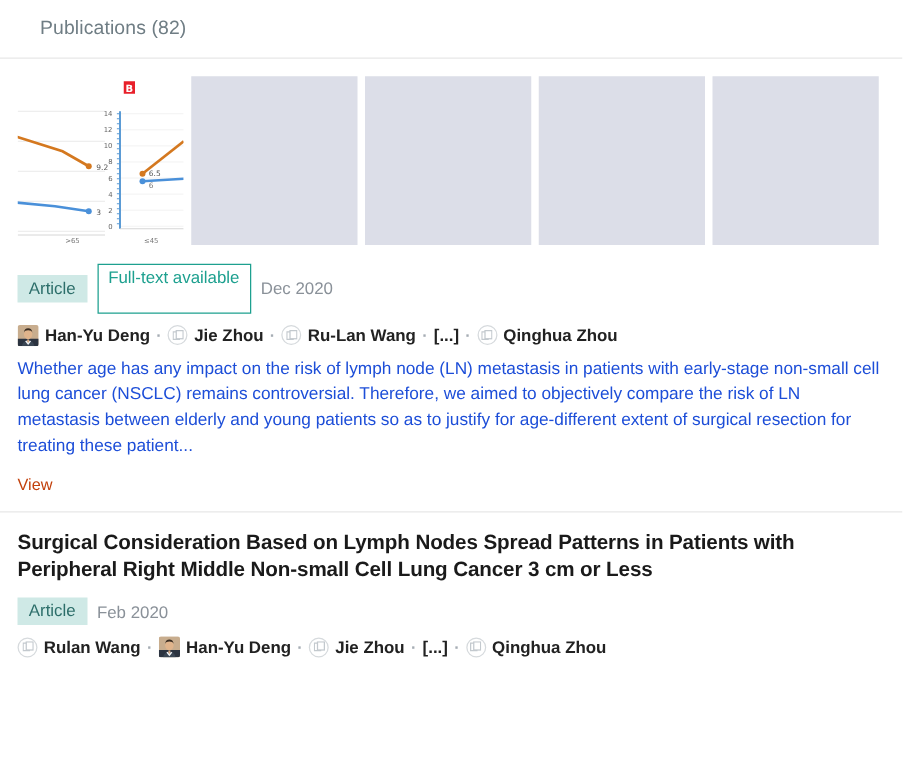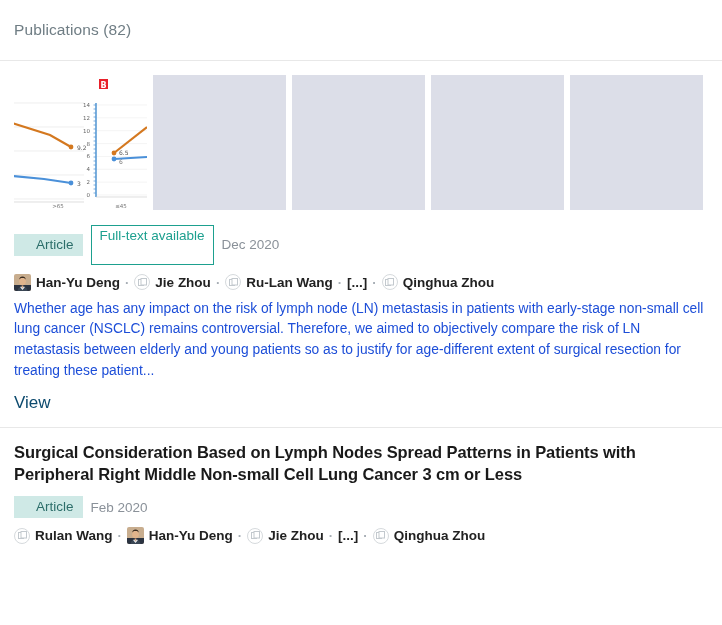--- a/index.html
+++ b/index.html
@@ -7,24 +7,24 @@
     margin: 0; padding: 0;
     width: 722px; height: 625px;
     background: #ffffff;
     font-family: "Liberation Sans", sans-serif;
     overflow: hidden;
   }
   #root { width: 722px; height: 625px; position: relative; background:#fff; }
 
   
   .section-header {
-    height: 61px;
-    display: flex;
-    align-items: center;
-    padding-left: 14px;
+    height: 47px;
+    display: flex;
+    align-items: center;
+    padding-left: 32px;
     border-bottom: 1px solid #e8e8e8;
   }
   .section-header .title {
     font-size: 15.5px;
     color: #6f7d84;
     letter-spacing: .1px;
   }
 
   
   .pub-item { padding: 14px 14px 0 14px; }
@@ -62,21 +62,21 @@
   .meta-row {
     display: flex;
     align-items: center;
     gap: 8px;
     margin-bottom: 9px;
   }
   .badge-article {
     background: #cfe9e6;
     color: #2c6e6a;
     font-size: 13.5px;
-    padding: 3px 9px 4px 22px;
+    padding: 3px 9px 4px 9px;
     line-height: 1.15;
     white-space: nowrap;
   }
   .badge-fulltext {
     border: 1px solid #1da08f;
     color: #1da08f;
     background: #fff;
     font-size: 13.5px;
     padding: 2px 8px 20px 8px;
     line-height: 1.15;
@@ -137,22 +137,22 @@
   .abstract {
     font-size: 13.8px;
     line-height: 1.52;
     color: #1d4ed8;
     margin: 0 0 11px 0;
     max-width: 690px;
   }
 
   
   .view-link {
-    font-size: 17px;
-    color: #0c4a6e;
+    font-size: 13px;
+    color: #c2410c;
     cursor: pointer;
     display: inline-block;
     margin-bottom: 14px;
   }
 </style>
 </head>
 <body>
 
 <div id="root">
 

